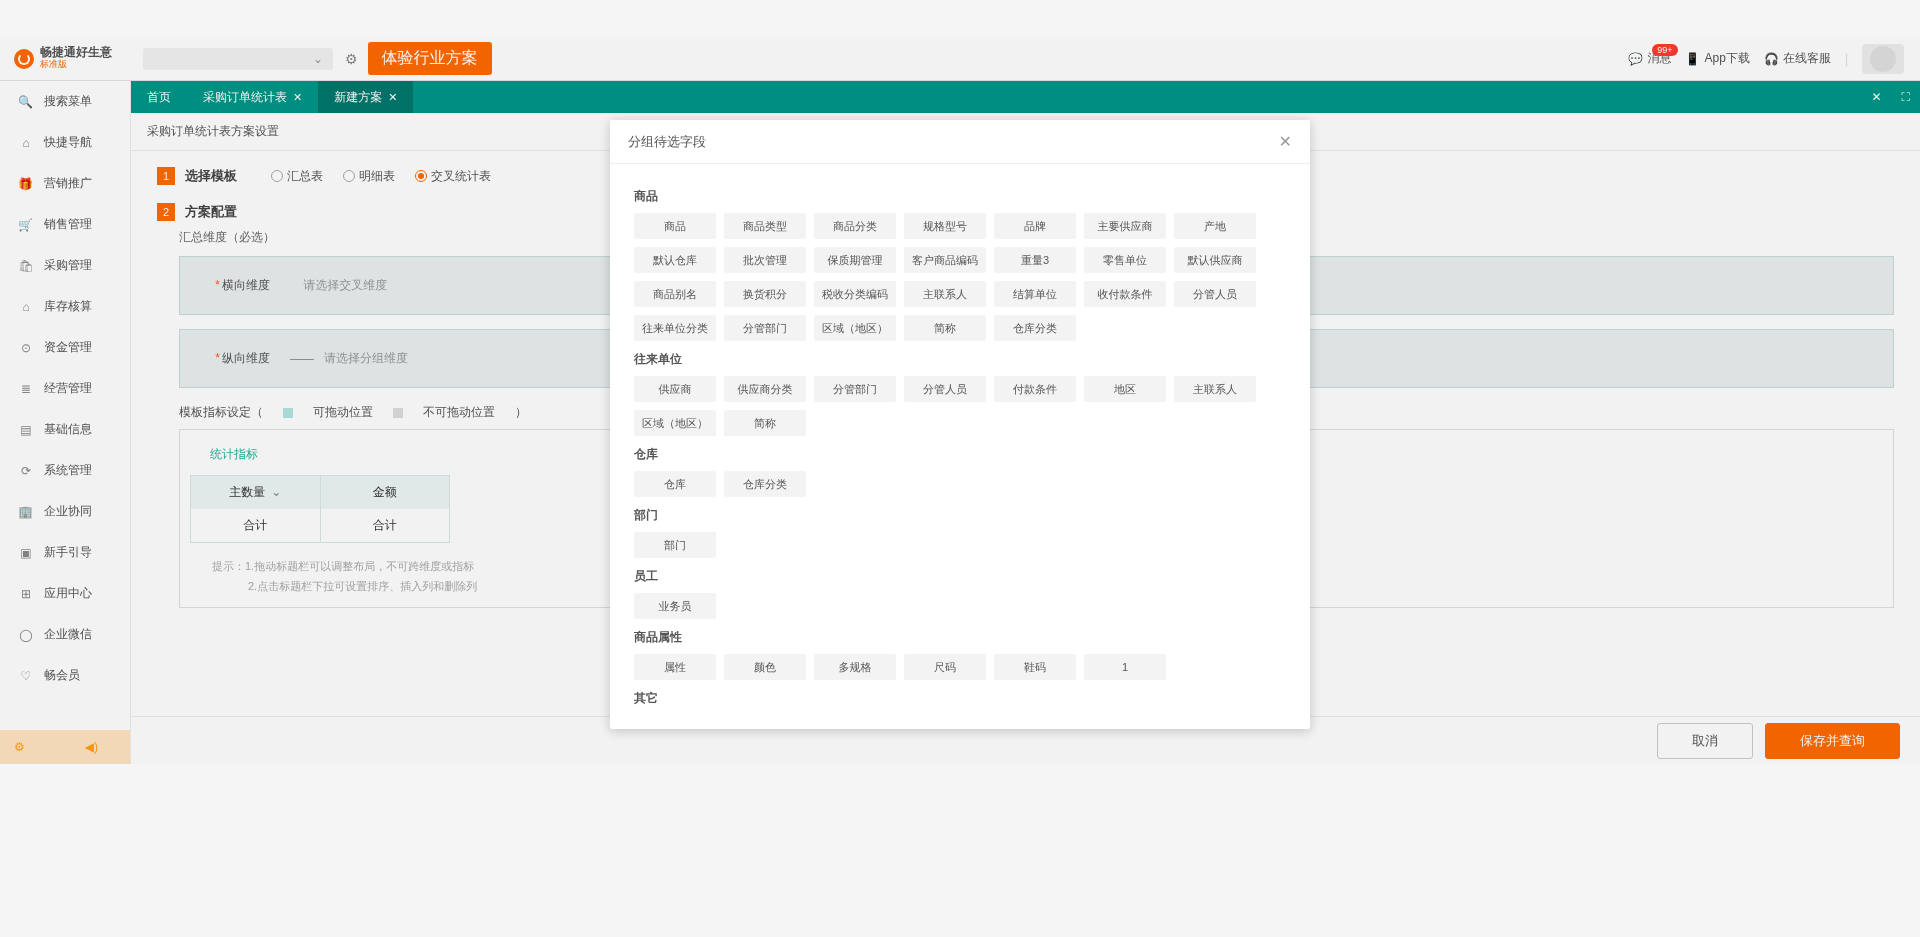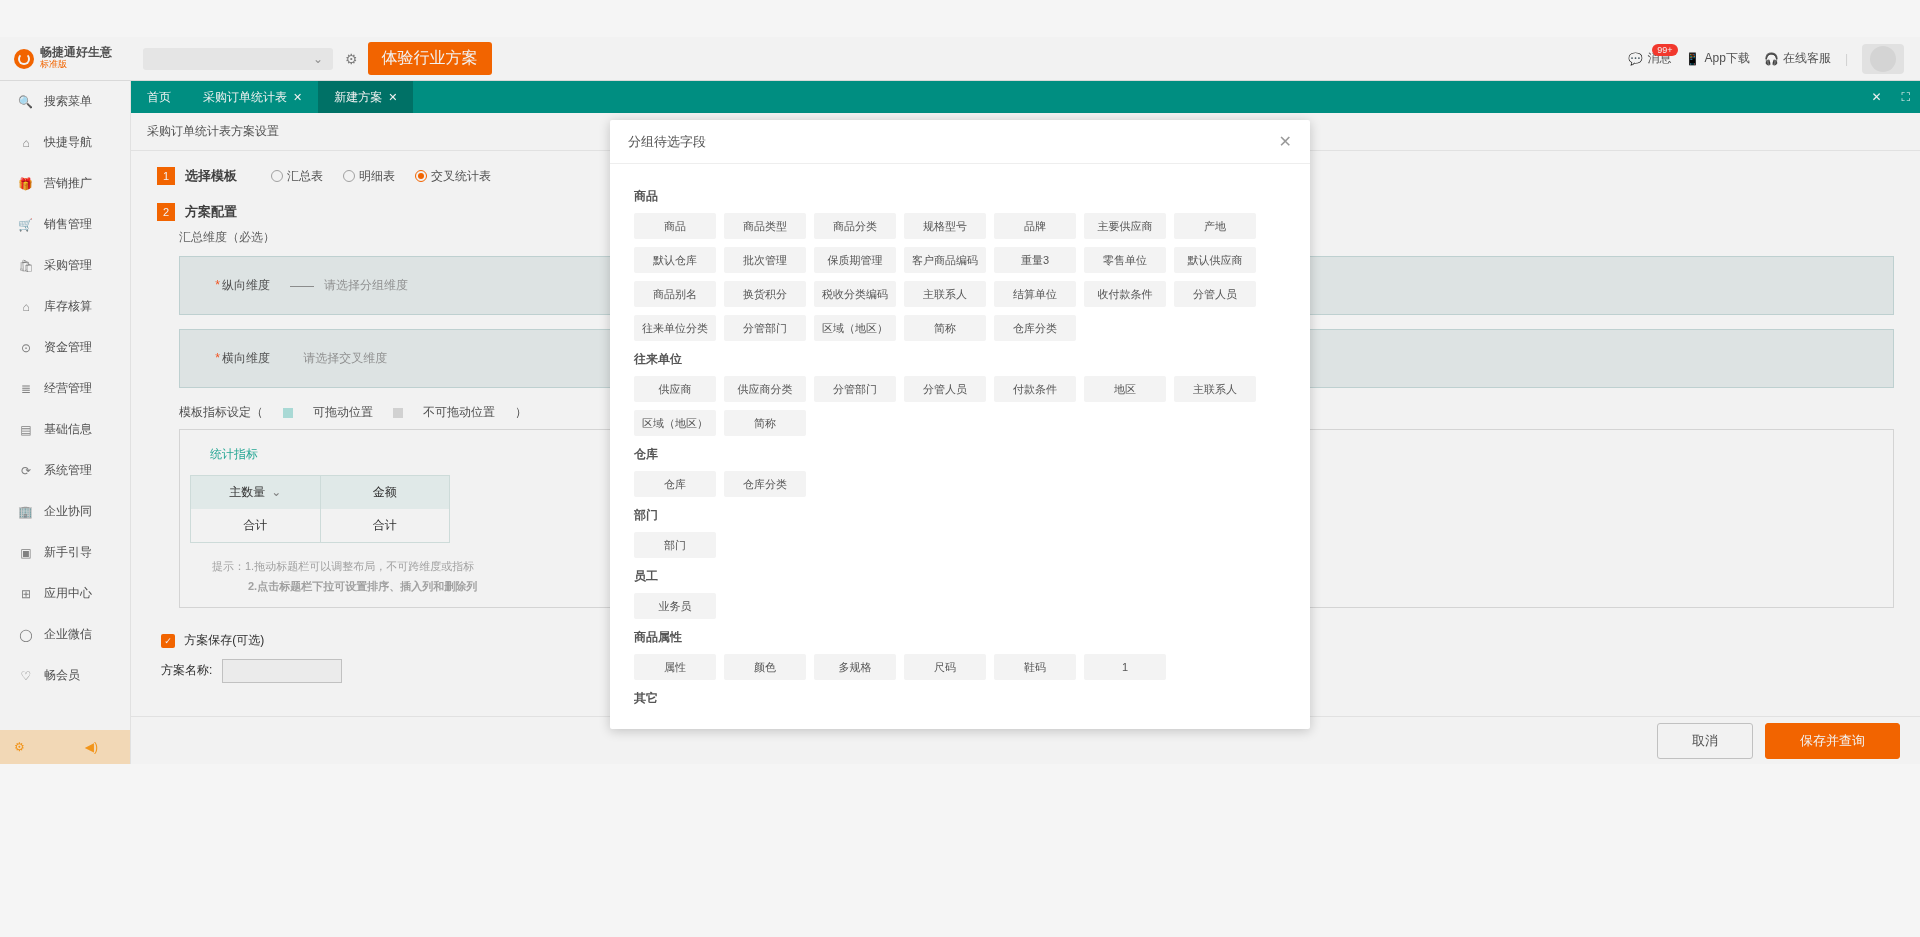--- a/index.html
+++ b/index.html
@@ -253,28 +253,28 @@
               </div>
             </div>
         </div>
 
         <div class="step-row" style="margin-bottom:8px;">
           <div class="step-num">2</div>
           <div class="step-title">方案配置</div>
         </div>
         <div class="sub-title">汇总维度（必选）</div>
         <div class="dim-box">
+          <div class="dim-label"><span class="req">*</span><span>横向维度</span></div>
+          <span class="dash">&nbsp;</span>
+          <span class="dim-ph">请选择交叉维度</span>
+        </div>
+        <div class="dim-box">
           <div class="dim-label"><span class="req">*</span><span>纵向维度</span></div>
           <span class="dash">——</span>
           <span class="dim-ph">请选择分组维度</span>
-        </div>
-        <div class="dim-box">
-          <div class="dim-label"><span class="req">*</span><span>横向维度</span></div>
-          <span class="dash">&nbsp;</span>
-          <span class="dim-ph">请选择交叉维度</span>
         </div>
         <div class="legend-row">
           <span>模板指标设定（</span>
           <span class="legend-box drag"></span>
           <span>可拖动位置</span>
           <span class="legend-box nodrag"></span>
           <span>不可拖动位置</span>
           <span>）</span>
         </div>
         <div class="grid-box">
@@ -284,31 +284,21 @@
               <div class="stat-cell"><span>主数量</span><span class="caret-d">⌄</span></div>
               <div class="stat-cell"><span>金额</span></div>
             </div>
             <div class="stat-row">
               <div class="stat-cell">合计</div>
               <div class="stat-cell">合计</div>
             </div>
           </div>
           <div class="tips">
             <div>提示：1.拖动标题栏可以调整布局，不可跨维度或指标</div>
-            <div style="margin-left:36px;font-weight:bold;">2.点击标题栏下拉可设置排序、插入列和删除列</div>
-          </div>
-        </div>
-        <div class="save-block">
-          <label>
-            <span class="chk">✓</span>
-            <span>方案保存(可选)</span>
-          </label>
-          <div class="plan-name-row">
-            <span>方案名称:</span>
-            <input class="plan-name-input" style="">
+            <div style="margin-left:36px;">2.点击标题栏下拉可设置排序、插入列和删除列</div>
           </div>
         </div>
       </div>
       <div class="footer-bar">
         <div class="btn btn-cancel">取消</div>
         <div class="btn btn-primary">保存并查询</div>
       </div>
     </div>
   </div>
 

